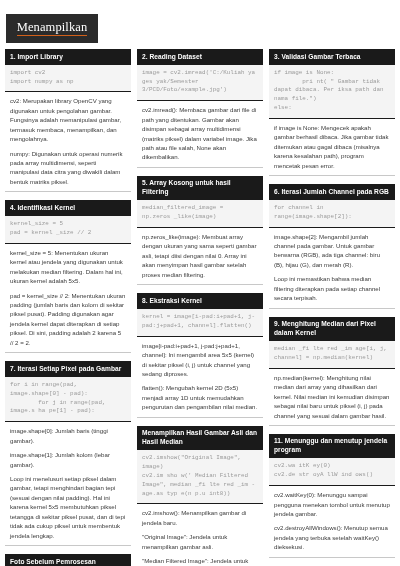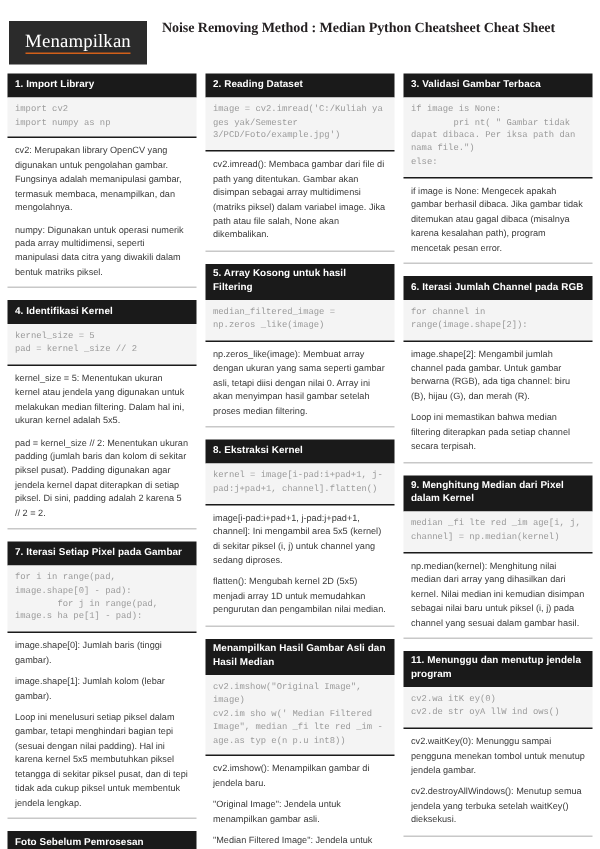--- a/index.html
+++ b/index.html
@@ -114,21 +114,20 @@
   .body-block p:last-child { margin-bottom: 0; }
 </style>
 </head>
 <body>
 
 <div class="header">
   <div class="logo-box">
     <span class="logo-text">Menampilkan</span>
   </div>
   <div class="title-wrap">
-    <div class="sheet-title">Noise Removing Method : Median Python Cheatsheet Cheat Sheet</div>
   </div>
 </div>
 
 <div class="columns" id="columns">
     <div class="col">
       <div class="card">
         <div class="card-title">1. Import Library</div>
         <div class="code-block">import cv2
 import numpy as np</div>
         <div class="body-block">

